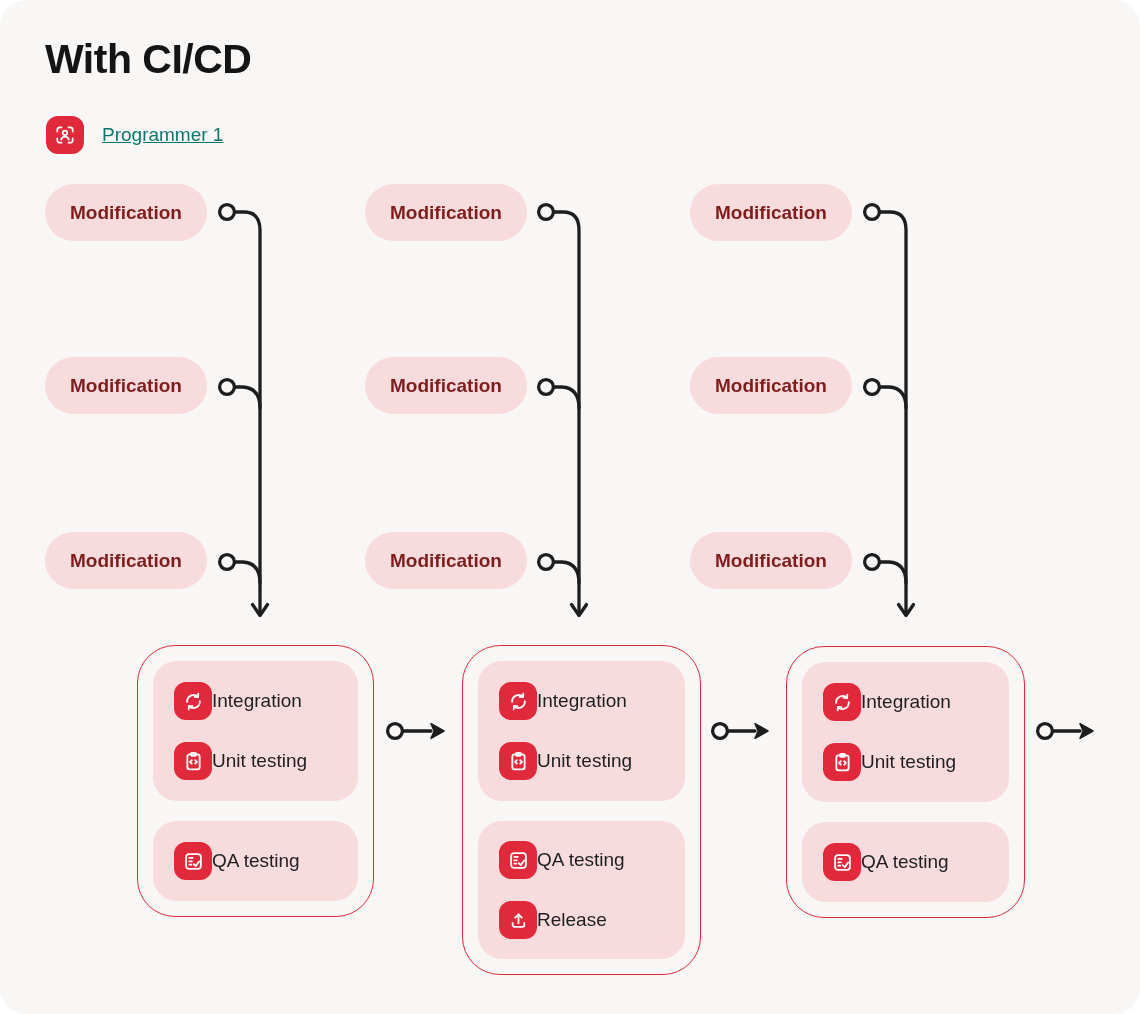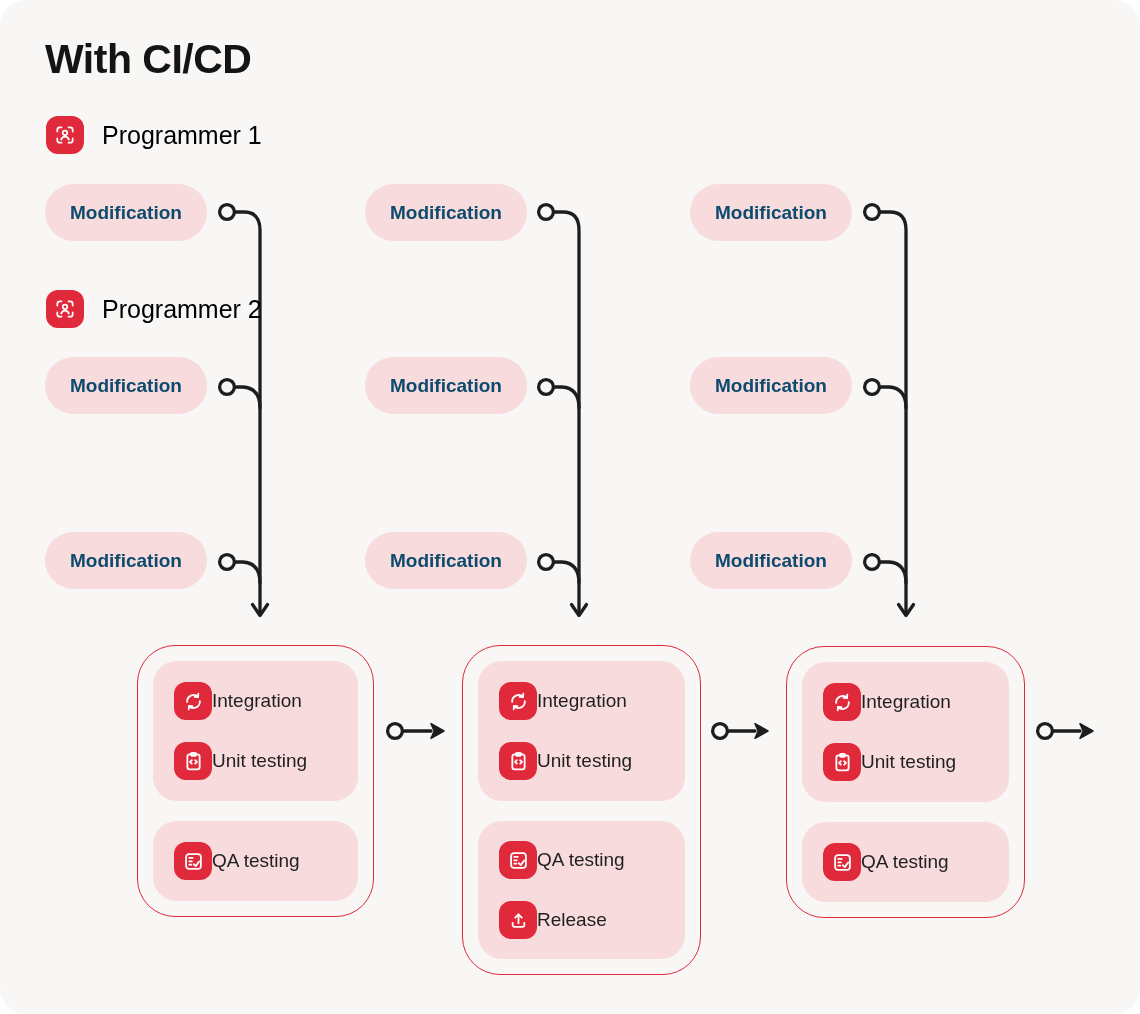--- a/index.html
+++ b/index.html
@@ -11,26 +11,26 @@
   .page-title{
     position:absolute;left:45px;top:36px;margin:0;
     font-size:41px;font-weight:900;letter-spacing:-0.5px;color:#141414;
   }
   
   .programmer{position:absolute;left:46px;display:flex;align-items:center;gap:18px;}
   .prog-icon{
     width:38px;height:38px;border-radius:12px;background:#e0293a;
     display:flex;align-items:center;justify-content:center;flex:0 0 auto;
   }
-  .prog-label{font-size:25px;color:#000000;}
+  .prog-label{font-size:19px;color:#0f766e;text-decoration:underline;}
   
   .pill{
     position:absolute;width:162px;height:57px;border-radius:28.5px;
     background:#f8dbdc;display:flex;align-items:center;justify-content:center;
-    font-size:19px;font-weight:bold;color:#0c4a6e;
+    font-size:19px;font-weight:bold;color:#7f1d1d;
   }
   
   .connectors{position:absolute;left:0;top:0;width:1140px;height:1014px;pointer-events:none;}
   .connectors path{stroke:#1d1d1f;stroke-width:3.3;fill:none;stroke-linecap:round;stroke-linejoin:round;}
   .connectors circle{stroke:#1d1d1f;stroke-width:3.3;fill:#f9f7f5;}
   .connectors polygon{fill:#1d1d1f;stroke:#1d1d1f;stroke-width:1.5;stroke-linejoin:round;}
   
   .pipeline{
     position:absolute;border:1.6px solid #e0293a;border-radius:38px;background:transparent;
   }
@@ -129,28 +129,20 @@
   </svg>
 
   <div class="programmer" style="top:116px">
     <span class="prog-icon">
         <svg class="glyph-sm">
           <use href="#i-user-scan"></use>
         </svg>
       </span>
     <span class="prog-label">Programmer 1</span>
   </div>
-  <div class="programmer" style="top:290px">
-    <span class="prog-icon">
-        <svg class="glyph-sm">
-          <use href="#i-user-scan"></use>
-        </svg>
-      </span>
-    <span class="prog-label">Programmer 2</span>
-  </div>
 
   <div class="pill" style="left:45px;top:184px">Modification</div>
   <div class="pill" style="left:365px;top:184px">Modification</div>
   <div class="pill" style="left:690px;top:184px">Modification</div>
 
   <div class="pill" style="left:45px;top:357px">Modification</div>
   <div class="pill" style="left:365px;top:357px">Modification</div>
   <div class="pill" style="left:690px;top:357px">Modification</div>
 
   <div class="pill" style="left:45px;top:532px">Modification</div>

